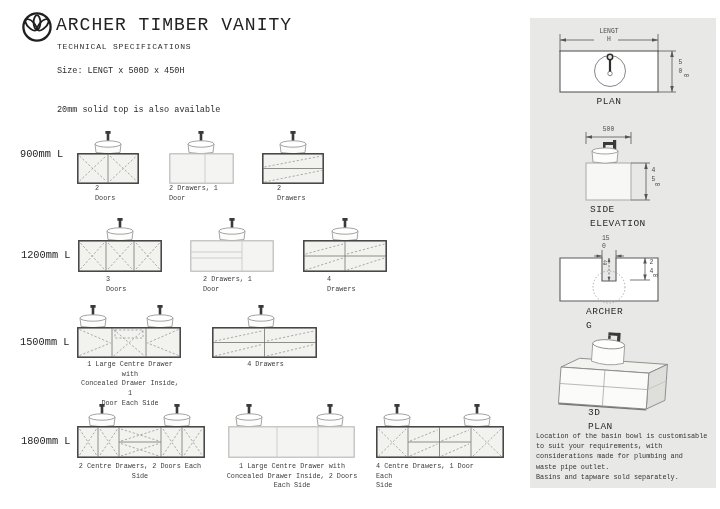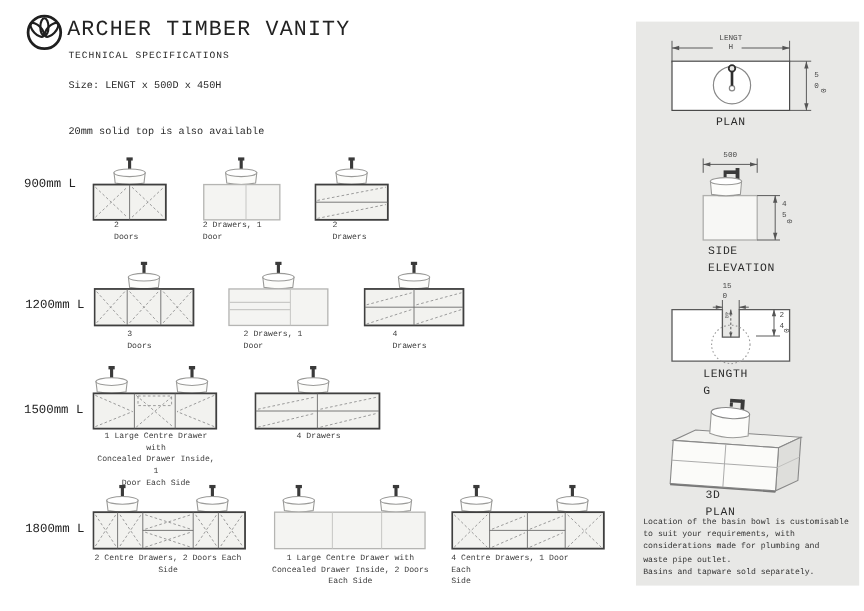--- a/index.html
+++ b/index.html
@@ -278,21 +278,21 @@
     <line class="dim" x1="78" y1="46" x2="98" y2="46"></line>
     <line class="dim" x1="93" y1="24" x2="93" y2="46"></line>
     <polygon class="arr" points="93,24 91.2,29.5 94.8,29.5"></polygon>
     <polygon class="arr" points="93,46 91.2,40.5 94.8,40.5"></polygon>
   </svg>
   <div class="abs dim-txt pre" style="left:602px;top:235px;">15
 0</div>
   <div class="abs pipe-dim rot90" style="left:602px;top:260px;">40</div>
   <div class="abs vstack" style="left:648px;top:259px;">24</div>
   <div class="abs rot90" style="left:653px;top:272px;">0</div>
-  <div class="abs diag-label pre" style="left:586px;top:305px;">LENGTH
+  <div class="abs diag-label pre" style="left:586px;top:305px;">ARCHER
 G</div>
 
   <svg class="abs" style="left:552px;top:328px;" width="165" height="92">
     <g transform="translate(9,39) rotate(4)">
       <polygon points="0,0 88,0 106,-10 18,-10" fill="#f2f2ef" stroke="#888" stroke-width="0.9"></polygon>
       <polygon points="88,0 106,-10 106,26 88,36" fill="#dededb" stroke="#888" stroke-width="0.9"></polygon>
       <rect x="0" y="0" width="88" height="36" fill="#fbfbf9" stroke="#888" stroke-width="0.9"></rect>
       <line x1="44" y1="0" x2="44" y2="36" stroke="#aaa" stroke-width="0.8"></line>
       <line x1="0" y1="16.5" x2="88" y2="16.5" stroke="#aaa" stroke-width="0.8"></line>
       <line x1="88" y1="16.5" x2="106" y2="6.5" stroke="#c0c0be" stroke-width="0.8"></line>

